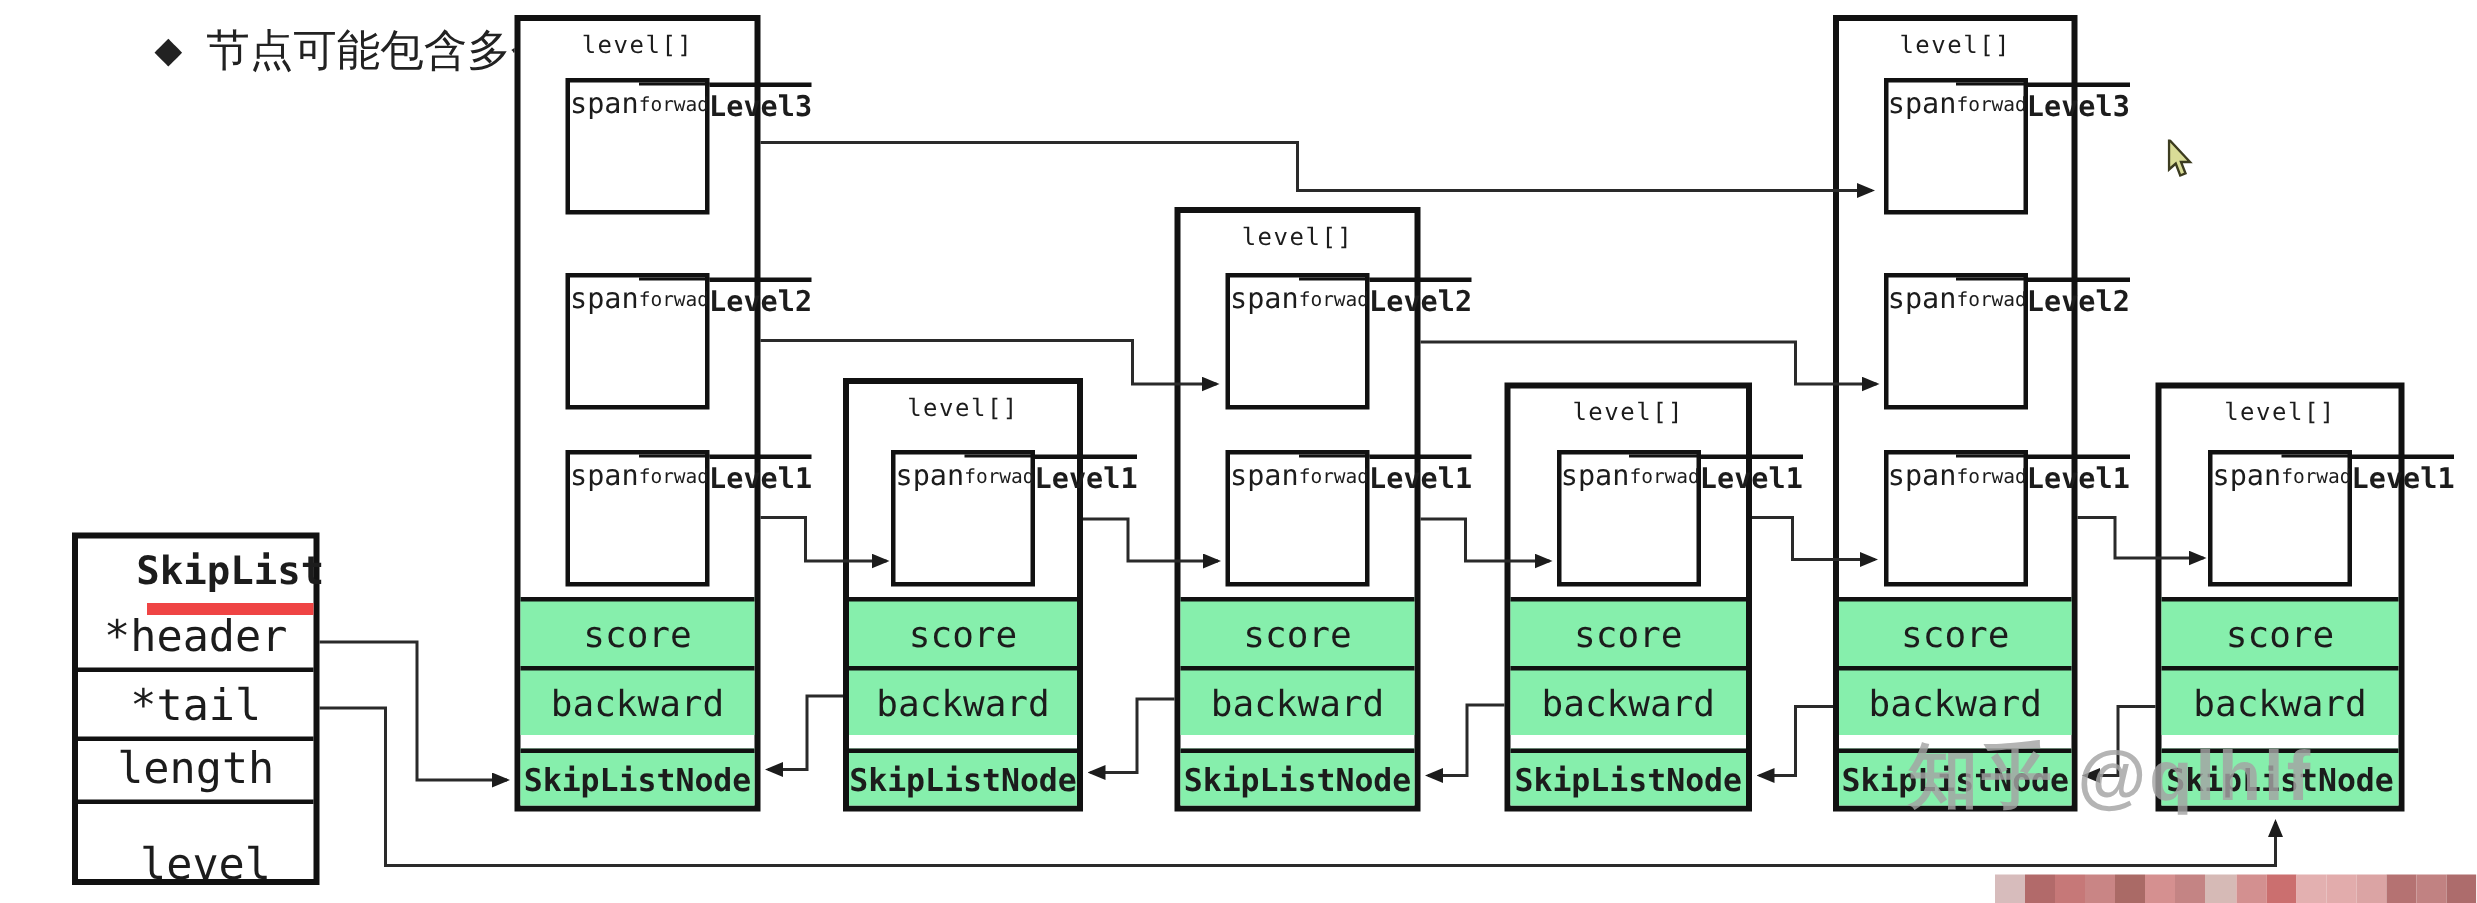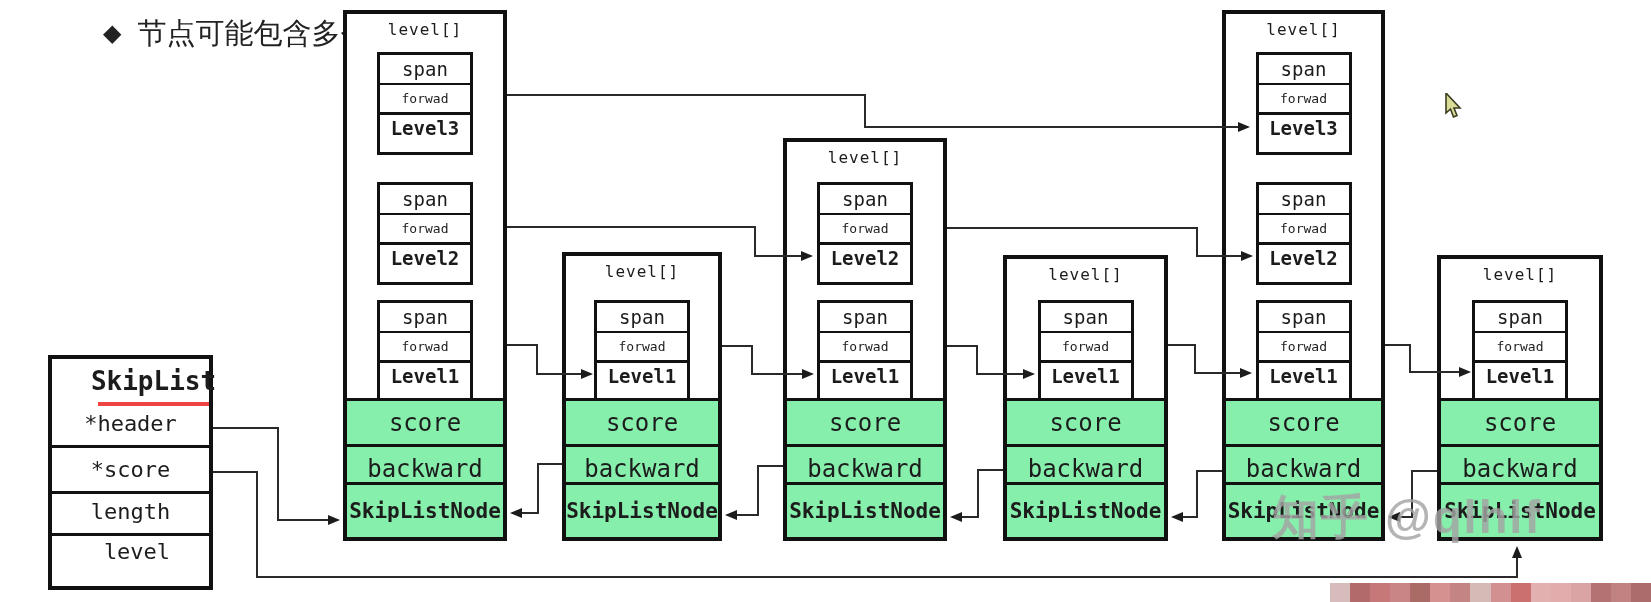--- a/index.html
+++ b/index.html
@@ -10,39 +10,39 @@
   
   .annotation{
     position:absolute;top:14px;font-family:"Liberation Sans","DejaVu Sans",sans-serif;
     font-size:29px;color:#222;white-space:nowrap;z-index:1;
   }
   .annotation .bullet{font-size:24px;margin-right:16px;vertical-align:2px;}
   
   .box{position:absolute;background:#fff;border:4px solid #111;box-sizing:border-box;z-index:2;}
   .node-title{position:absolute;top:6px;left:0;width:100%;text-align:center;font-size:16px;letter-spacing:1px;}
   .level-box{
-    position:absolute;left:50%;transform:translateX(-50%);width:96px;height:103px;
-    border:3px solid #111;box-sizing:border-box;background:#fff;display:flex;flex-direction:column;
+    position:absolute;left:50%;transform:translateX(-50%);width:96px;height:91px;
+    border:3px solid #111;box-sizing:border-box;background:#fff;display:flex;
   }
   .lv-row{display:flex;align-items:center;justify-content:center;box-sizing:border-box;}
   .lv-span{height:28px;font-size:19px;}
   .lv-forwad{height:29px;border-top:2px solid #111;font-size:13px;}
   .lv-label{height:28px;border-top:3px solid #111;font-weight:bold;font-size:19px;}
   .brow{position:absolute;left:0;right:0;box-sizing:border-box;border-top:3px solid #111;
         display:flex;align-items:center;justify-content:center;background:#86efac;}
   .row-score{bottom:93px;height:46px;font-size:24px;}
   .row-backward{bottom:47px;height:46px;font-size:24px;}
-  .row-footer{bottom:0;height:55px;font-size:21px;font-weight:bold;letter-spacing:0;}
+  .row-footer{bottom:0;height:38px;font-size:21px;font-weight:bold;letter-spacing:0;}
   
   #skiplist-box .sl-title{
-    position:absolute;top:0;left:0;right:0;height:43px;border-bottom:4px solid #ef4444;
+    position:absolute;top:0;left:0;right:0;height:43px;border-bottom:8px solid #ef4444;
     display:flex;align-items:center;justify-content:center;font-weight:bold;font-size:26px;margin-left:46px;
   }
   .sl-row{position:absolute;left:0;right:0;height:46px;box-sizing:border-box;border-bottom:3px solid #111;
-        display:flex;align-items:center;justify-content:center;font-size:22px;}
+        display:flex;align-items:center;justify-content:center;font-size:29px;}
   
   #wires{position:absolute;left:0;top:0;z-index:3;pointer-events:none;}
   
   #watermark{
     position:absolute;left:1272px;top:486px;z-index:4;font-family:"Liberation Sans",sans-serif;
     font-size:47px;font-weight:600;color:rgba(163,163,163,0.82);letter-spacing:2px;white-space:nowrap;
   }
   
   #mosaic{position:absolute;left:1330px;top:583px;width:321px;height:19px;display:flex;z-index:4;}
   #mosaic .mblock{flex:1 0 auto;height:100%;}
@@ -55,23 +55,23 @@
 <div id="canvas">
 
   <div class="annotation" style="left:103px;">
     <span class="bullet">◆</span><span>节点可能包含多个</span>
   </div>
 
   <div id="skiplist-box" class="box" style="left:48px;top:355px;width:165px;height:235px;">
     <div class="sl-title">SkipList</div>
     <div id="skiplist-rows">
         <div class="sl-row" style="top: 43px;">*header</div>
-        <div class="sl-row" style="top: 89px;">*score</div>
+        <div class="sl-row" style="top: 89px;">*tail</div>
         <div class="sl-row" style="top: 131px; text-align: center;">length</div>
-        <div class="sl-row" style="top: 169px; border-bottom: none; margin-left: 13px;">level</div>
+        <div class="sl-row" style="top: 194px; border-bottom: none; margin-left: 13px;">level</div>
       </div>
   </div>
 
   <div id="nodes-root">
       <div class="box" style="left: 343px; top: 10px; width: 164px; height: 531px;">
         <div class="node-title">level[]</div>
         <div class="level-box" style="top: 38px;">
           <div class="lv-row lv-span">span</div>
           <div class="lv-row lv-forwad">forwad</div>
           <div class="lv-row lv-label">Level3</div>

